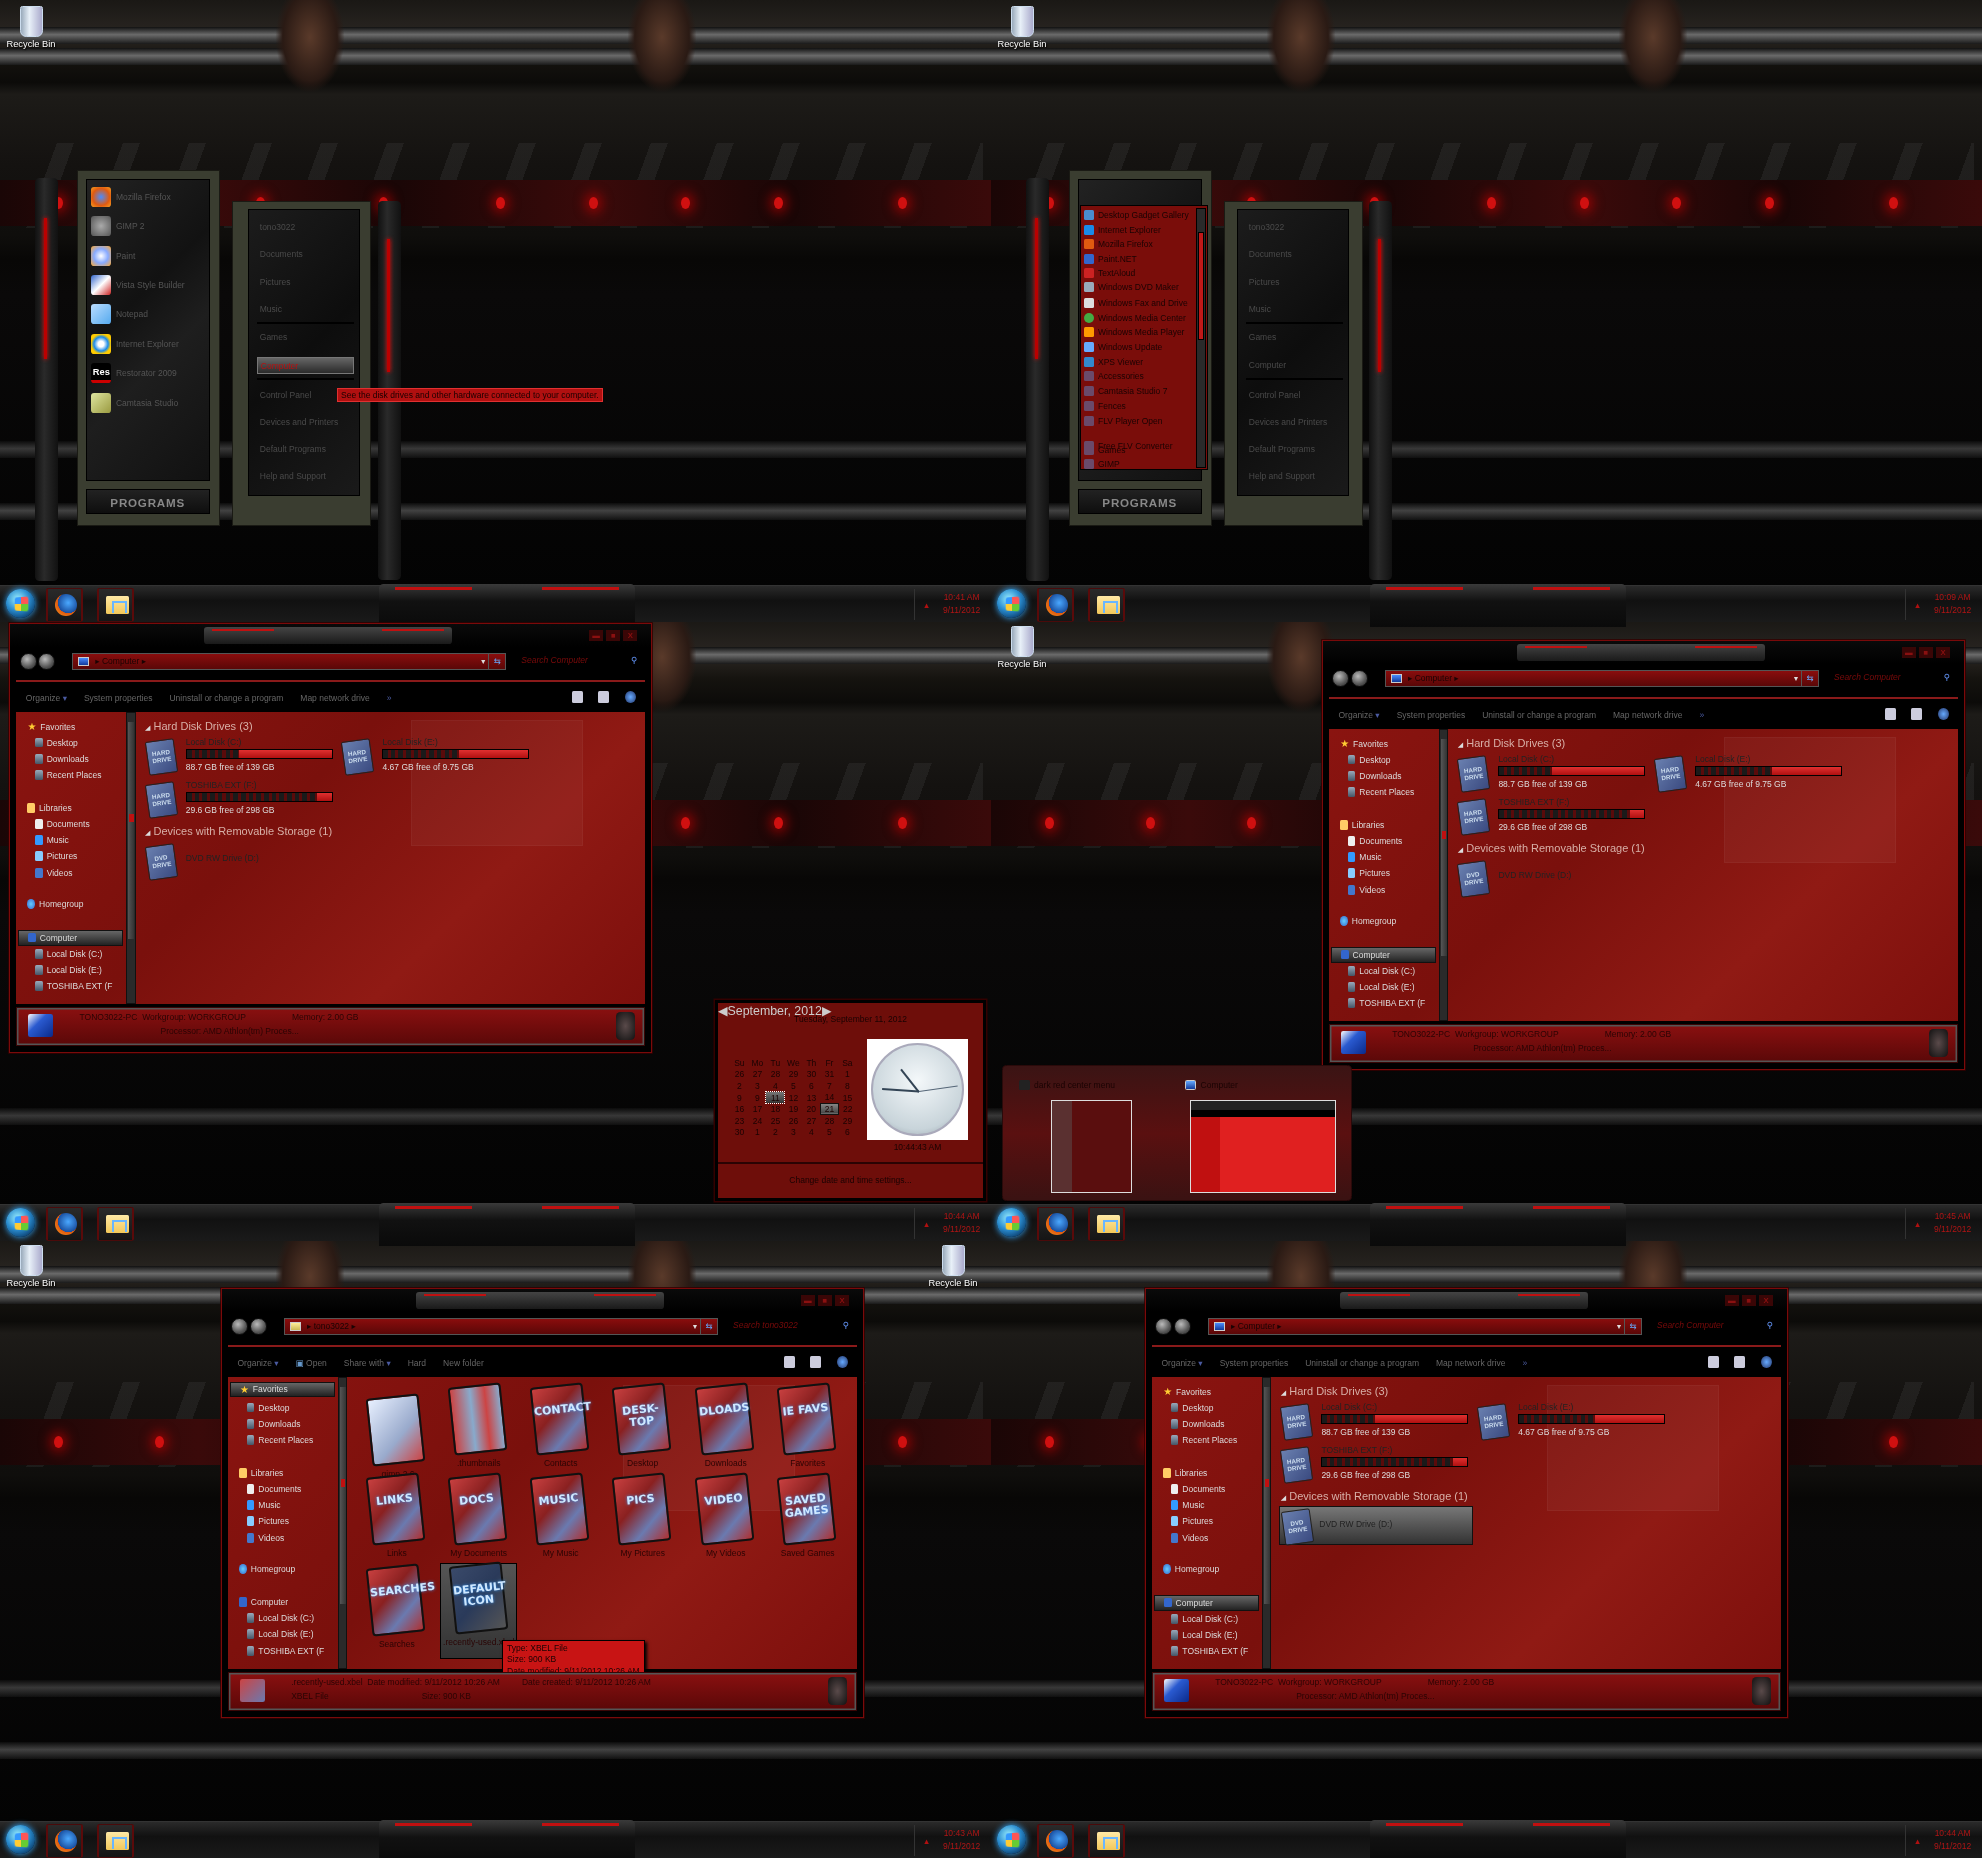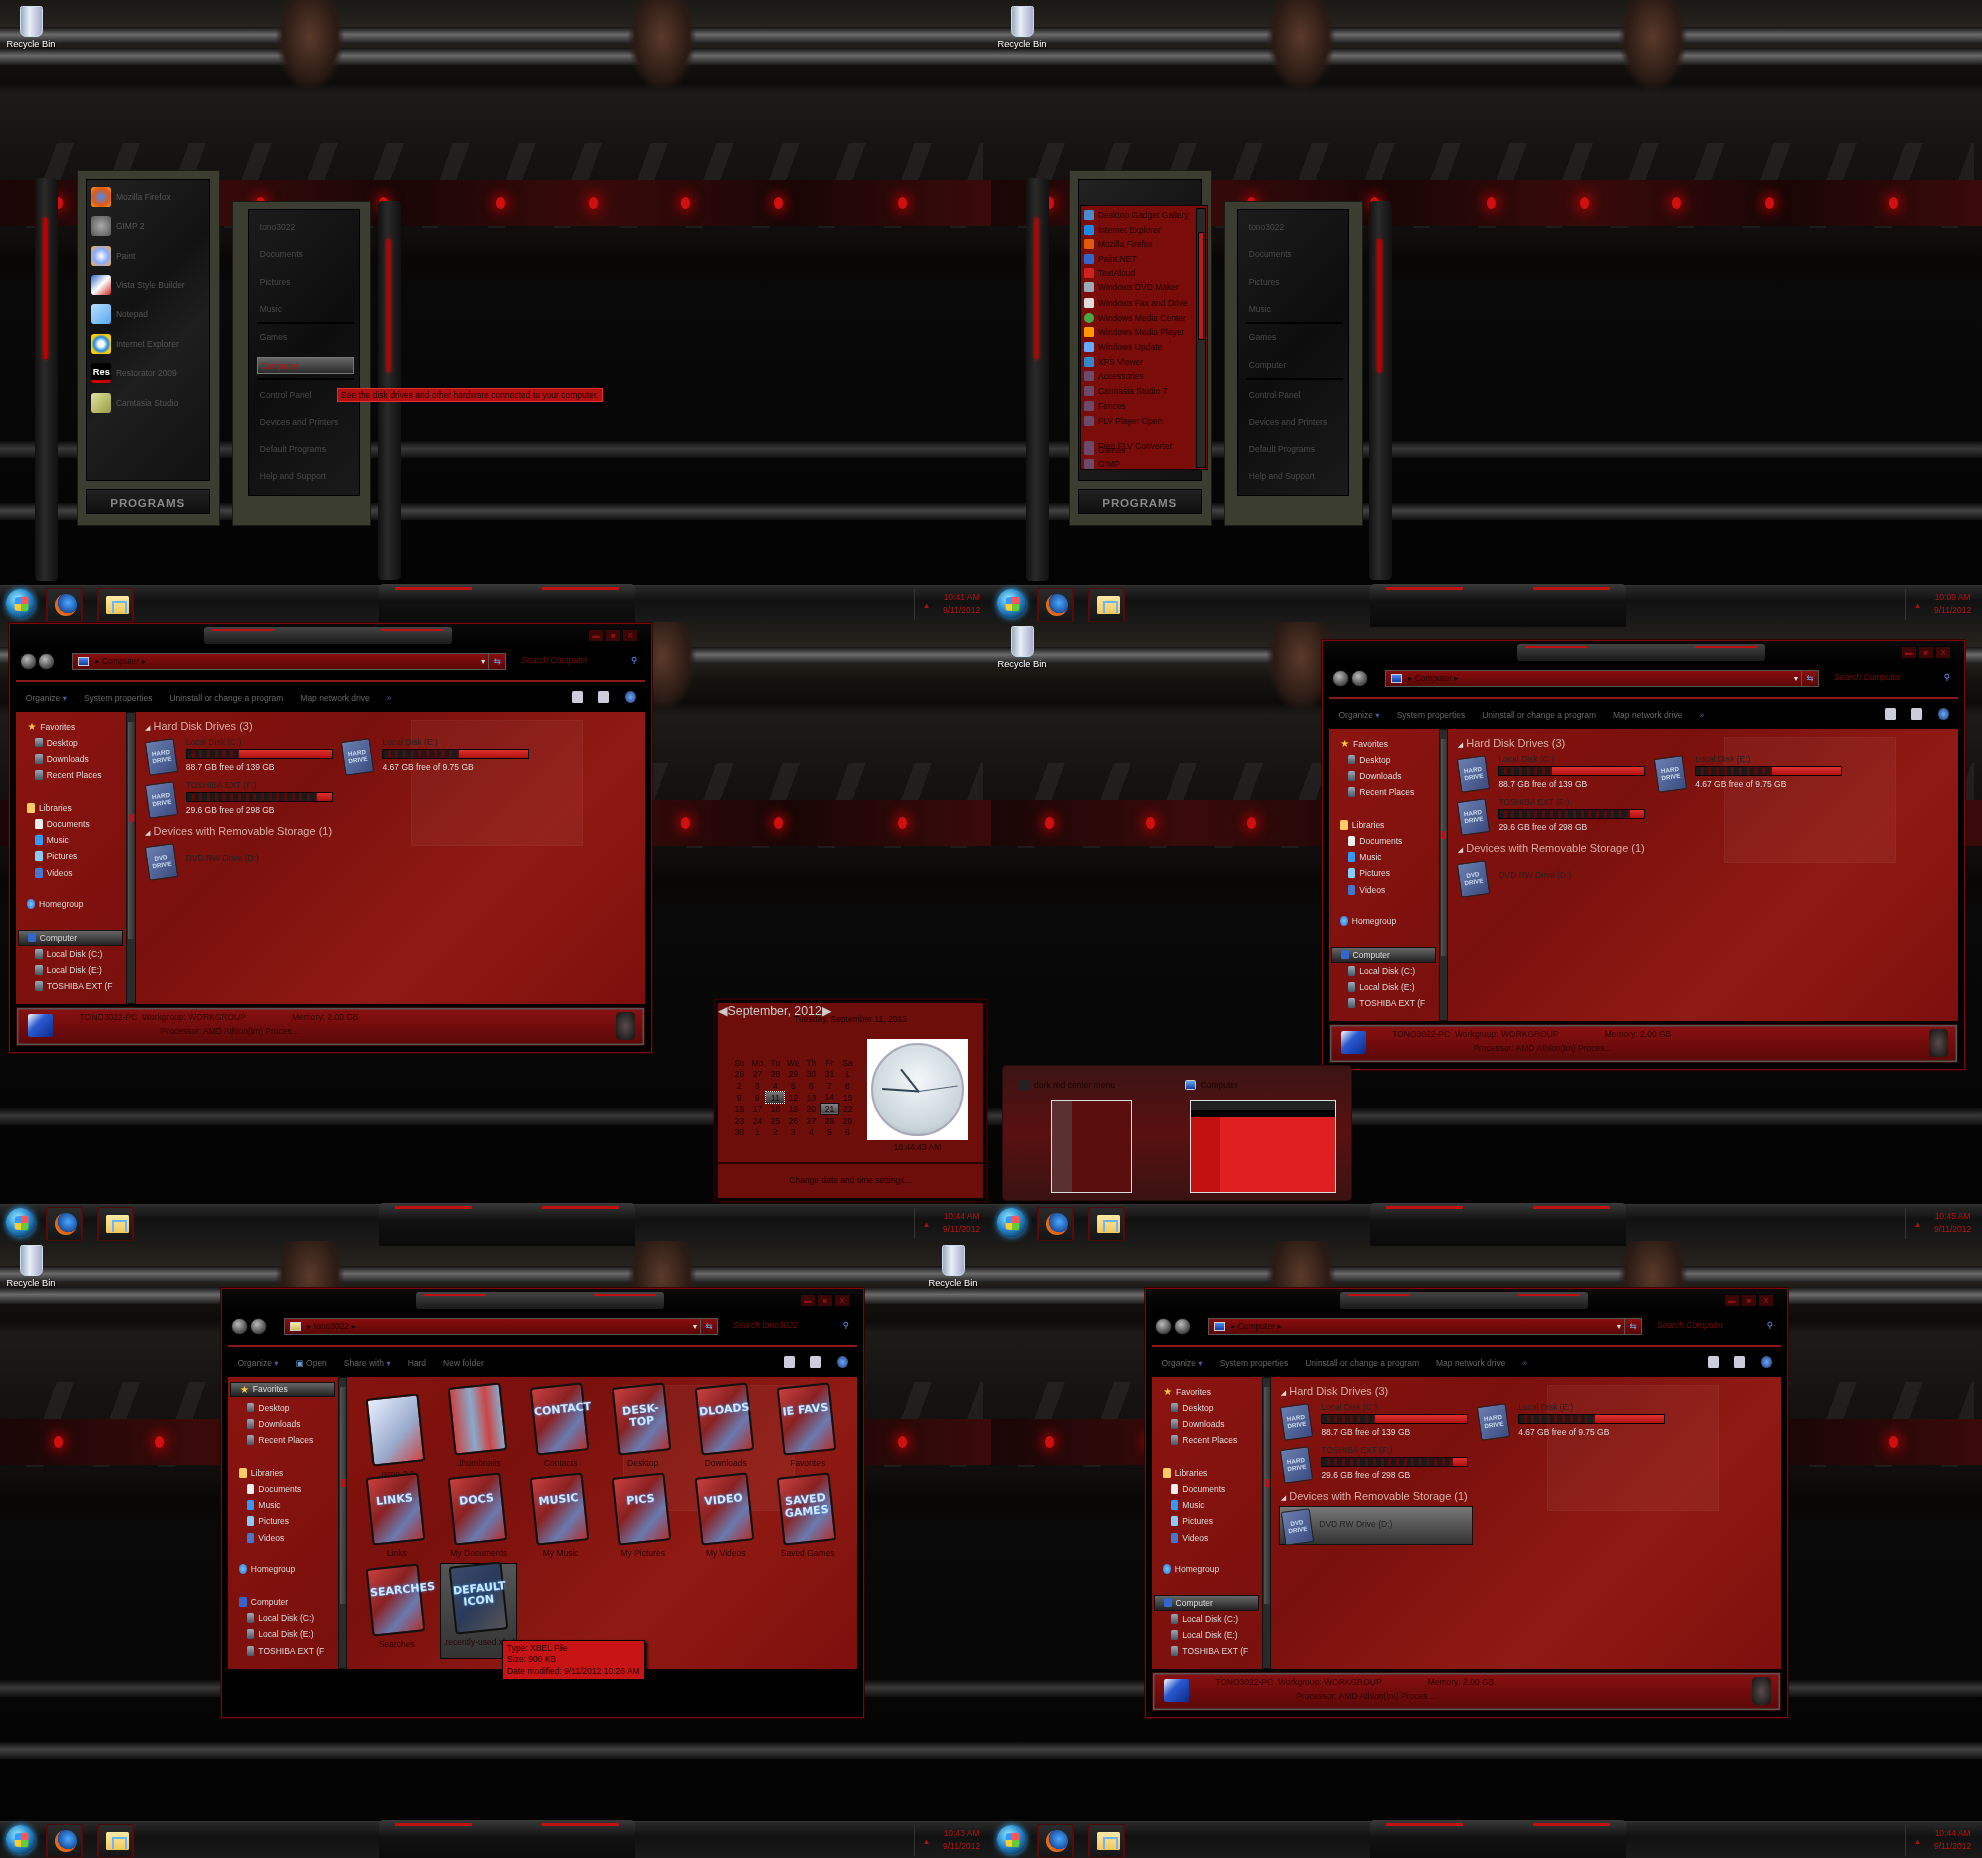--- a/index.html
+++ b/index.html
@@ -1026,20 +1026,26 @@
           <div class="fic">DEFAULT ICON</div>
           <div class="flab">.recently-used.xbel</div>
         </div>
       <div class="ftip" style="left:150px;top:263px">
           <div>Type: XBEL File</div>
           <div>Size: 900 KB</div>
           <div>Date modified: 9/11/2012 10:26 AM</div>
         </div>
     </div>
   </div>
+  <div class="statusbar">
+      <div class="pcicon" style="background:linear-gradient(135deg,#c44,#6a7ab0)"></div>
+    <div class="l1"><span>.recently-used.xbel</span>&nbsp; <span>Date modified:  9/11/2012 10:26 AM</span><span style="margin-left:22px">Date created:  9/11/2012 10:26 AM</span></div>
+    <div class="l2"><span>XBEL File</span><span style="margin-left:93px">Size:  900 KB</span></div>
+    <div class="badge"></div>
+    </div>
 </div>
 
 <div class="cal" style="left:715px;top:1000px;width:271px;height:201px">
   <div class="date">Tuesday, September 11, 2012</div>
   <div class="m
 head"><span class="l">◀</span><span>September, 2012</span><span class="r">▶</span></div>
   <table>
     <tbody>
         <tr>
           <td>Su</td>

